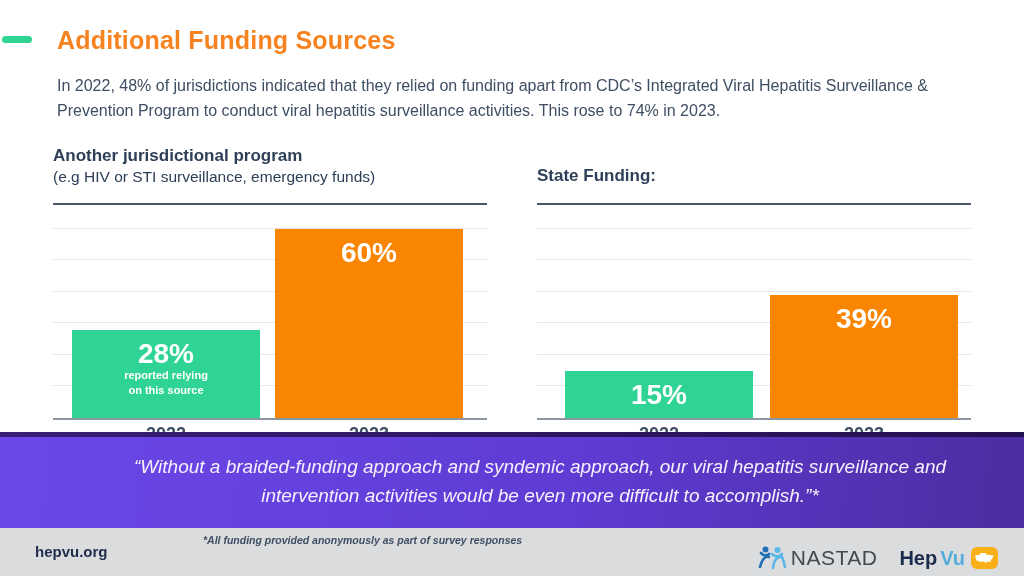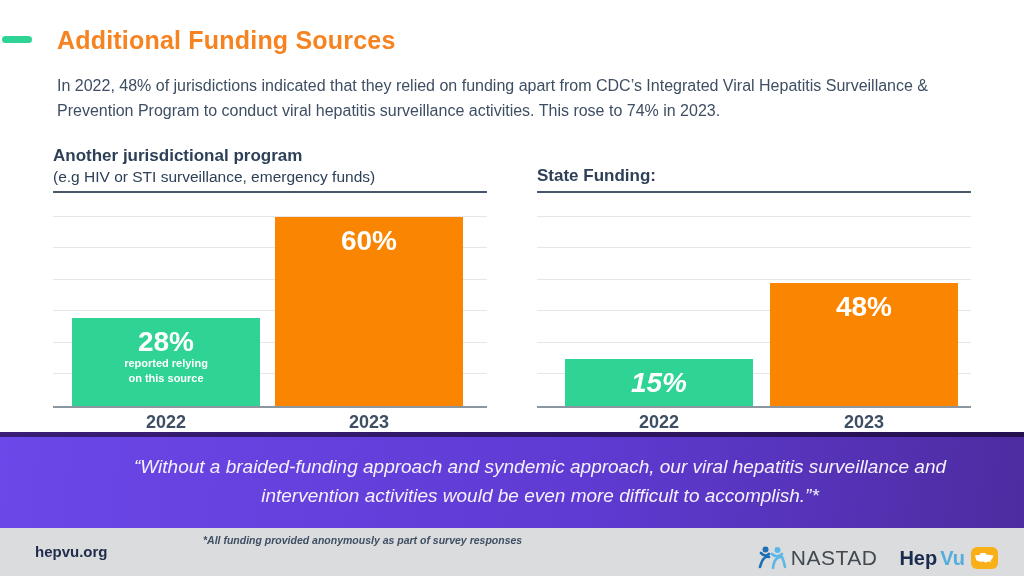--- a/index.html
+++ b/index.html
@@ -7,21 +7,21 @@
   .slide{position:relative;width:1024px;height:576px;background:#ffffff;overflow:hidden;}
 
   
   .accent-dash{position:absolute;left:2px;top:36px;width:30px;height:7px;border-radius:4px;background:#2FD494;}
   .slide-title{position:absolute;left:57px;top:26px;margin:0;font-size:25px;font-weight:800;color:#F68320;letter-spacing:.2px;}
   .intro{position:absolute;left:57px;top:74px;width:932px;margin:0;font-size:16px;line-height:1.56;color:#3E4E63;}
 
   
   .charts{position:absolute;left:53px;top:144px;display:flex;gap:50px;}
   .chart{width:434px;}
-  .chart-head{height:42px;display:flex;flex-direction:column;justify-content:flex-end;padding-bottom:5px;border-bottom:2px solid #47586B;}
+  .chart-head{height:42px;display:flex;flex-direction:column;justify-content:flex-end;padding-bottom:17px;border-bottom:2px solid #47586B;}
   .chart-title{font-size:17px;font-weight:800;color:#2E4057;line-height:1.2;}
   .chart-subtitle{font-size:15.5px;color:#2E4057;line-height:1.25;}
   .plot{position:relative;height:213px;border-bottom:2px solid #8B96A0;}
   .gridline{position:absolute;left:0;right:0;height:1px;background:#E4E6E9;}
   .bars{position:absolute;inset:0;display:flex;justify-content:space-between;align-items:flex-end;}
   .bar{width:188px;display:flex;flex-direction:column;align-items:center;padding-top:9px;box-sizing:border-box;}
   .bar-value{color:#fff;font-weight:800;font-size:28px;line-height:1.05;}
   .bar-note{color:#fff;font-size:11px;font-weight:600;line-height:1.35;}
   .bar-note:first-of-type{margin-top:6px;}
   .axis{display:flex;justify-content:space-between;padding-top:4px;}
@@ -92,25 +92,25 @@
         <div class="chart-title">State Funding:</div>
       </div>
       <div class="plot">
           <div class="gridline" style="bottom: 31.5556px;"></div>
           <div class="gridline" style="bottom: 63.1111px;"></div>
           <div class="gridline" style="bottom: 94.6667px;"></div>
           <div class="gridline" style="bottom: 126.222px;"></div>
           <div class="gridline" style="bottom: 157.778px;"></div>
           <div class="gridline" style="bottom: 189.333px;"></div>
           <div class="bars">
-            <div class="bar" style="height: 47px; background: rgb(47, 212, 148); font-style: italic;">
+            <div class="bar" style="height: 47px; background: rgb(47, 212, 148);">
               <div class="bar-value">15%</div>
             </div>
             <div class="bar" style="height: 123px; background: rgb(250, 133, 0);">
-              <div class="bar-value">48%</div>
+              <div class="bar-value">39%</div>
             </div>
           </div>
         </div>
       <div class="axis">
           <span>2022</span>
           <span>2023</span>
         </div>
     </section>
   </div>
 

